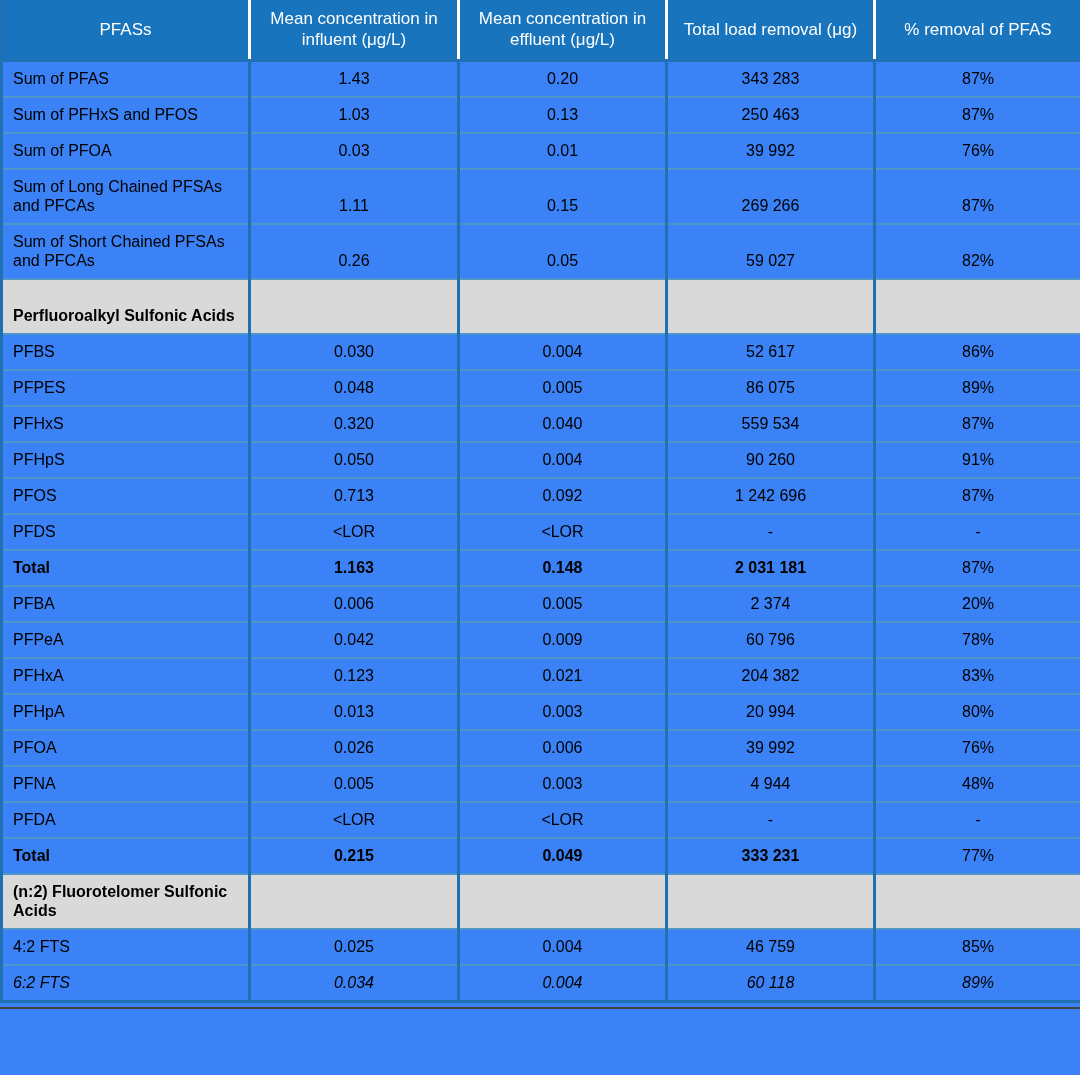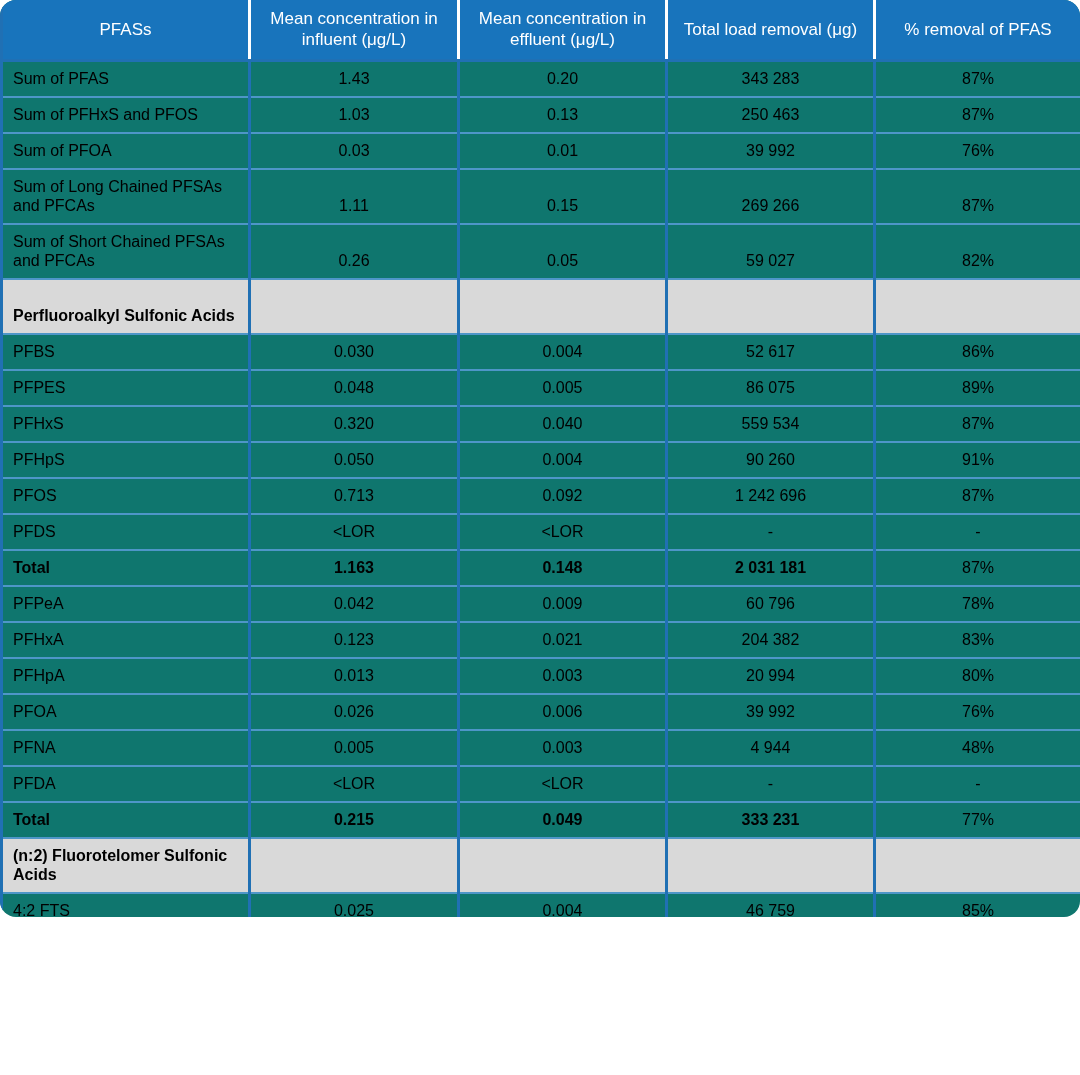--- a/index.html
+++ b/index.html
@@ -4,24 +4,23 @@
 <style>
   html, body {
     margin: 0;
     padding: 0;
     background: #ffffff;
     font-family: "Liberation Sans", sans-serif;
   }
   .page {
     position: relative;
     width: 1080px;
-    height: 917px;
-    background: #0f766e;
+    height: 1075px;
+    background: #3b82f6;
     overflow: hidden;
-    border-radius: 16px;
   }
   table.pfas-table {
     width: 1080px;
     border-collapse: collapse;
     table-layout: fixed;
   }
   
   thead th {
     background: var(--header-bg, #1874BC);
     color: var(--header-text, #ffffff);
@@ -180,20 +179,27 @@
           <td>-</td>
         </tr>
         <tr class="row-total">
           <td>Total</td>
           <td>1.163</td>
           <td>0.148</td>
           <td>2 031 181</td>
           <td>87%</td>
         </tr>
         <tr class="row-data">
+          <td>PFBA</td>
+          <td>0.006</td>
+          <td>0.005</td>
+          <td>2 374</td>
+          <td>20%</td>
+        </tr>
+        <tr class="row-data">
           <td>PFPeA</td>
           <td>0.042</td>
           <td>0.009</td>
           <td>60 796</td>
           <td>78%</td>
         </tr>
         <tr class="row-data">
           <td>PFHxA</td>
           <td>0.123</td>
           <td>0.021</td>

